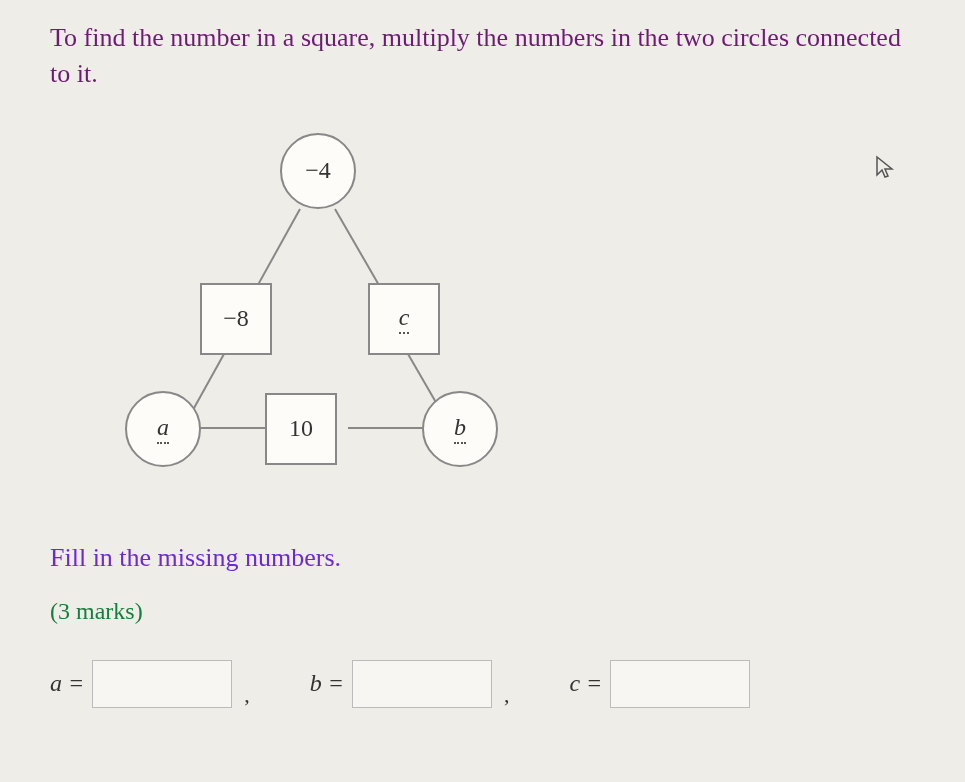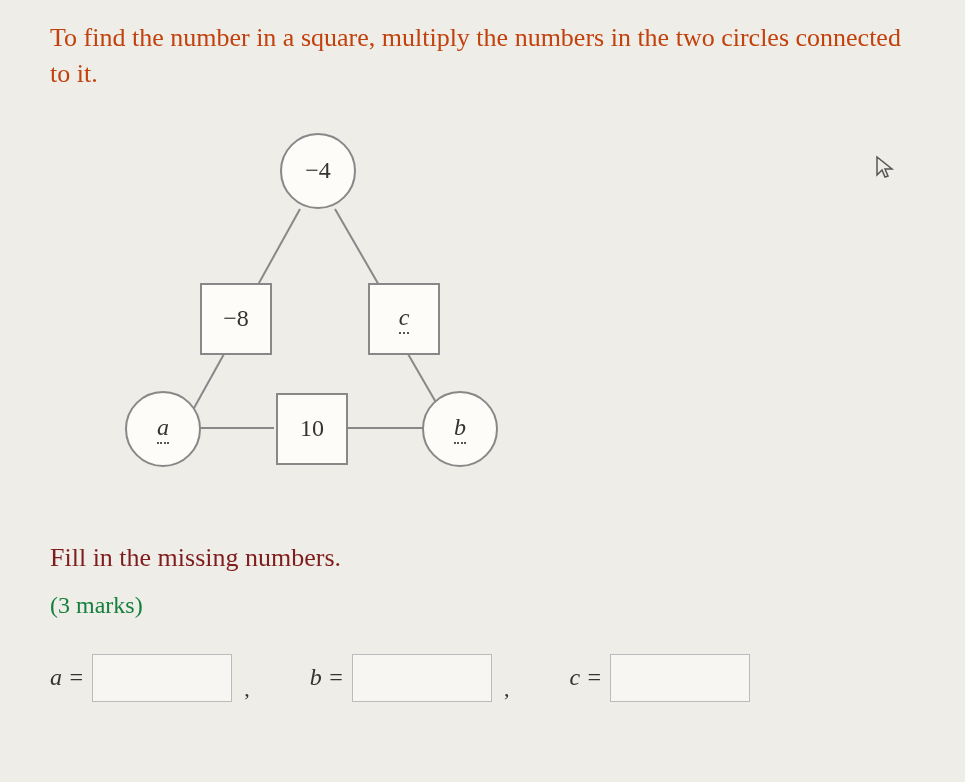--- a/index.html
+++ b/index.html
@@ -8,21 +8,21 @@
       height: 782px;
       background: #eeede8;
       font-family: Georgia, 'Times New Roman', serif;
       color: #333;
       padding: 20px 50px;
       position: relative;
     }
     .question-text {
       font-size: 26px;
       line-height: 1.4;
-      color: #c2410c;
+      color: #701a75;
       margin-bottom: 30px;
     }
     .diagram {
       position: relative;
       width: 450px;
       height: 380px;
       margin-left: 40px;
       margin-bottom: 40px;
     }
     .node {
@@ -50,22 +50,22 @@
       font-family: Georgia, serif;
     }
     .line {
       position: absolute;
       background: #888;
       height: 2px;
       transform-origin: 0 50%;
     }
     .instruction {
       font-size: 26px;
-      color: #7f1d1d;
-      margin-bottom: 19px;
+      color: #6d28d9;
+      margin-bottom: 25px;
     }
     .marks {
       font-size: 24px;
       color: #15803d;
       margin-bottom: 35px;
     }
     .answer-row {
       display: flex;
       align-items: center;
       gap: 10px;
@@ -122,21 +122,21 @@
   </div>
   <div class="node square" style="left:110px; top:160px;">
     <span>−8</span>
   </div>
   <div class="node square" style="left:278px; top:160px;">
     <span class="italic-var">c</span>
   </div>
   <div class="node circle" style="left:35px; top:268px;">
     <span class="italic-var">a</span>
   </div>
-  <div class="node square" style="left:186px; top:270px;">
+  <div class="node square" style="left:175px; top:270px;">
     <span>10</span>
   </div>
   <div class="node circle" style="left:332px; top:268px;">
     <span class="italic-var">b</span>
   </div>
 </div>
 
 <div class="instruction">Fill in the missing numbers.</div>
 <div class="marks">(3 marks)</div>
 

